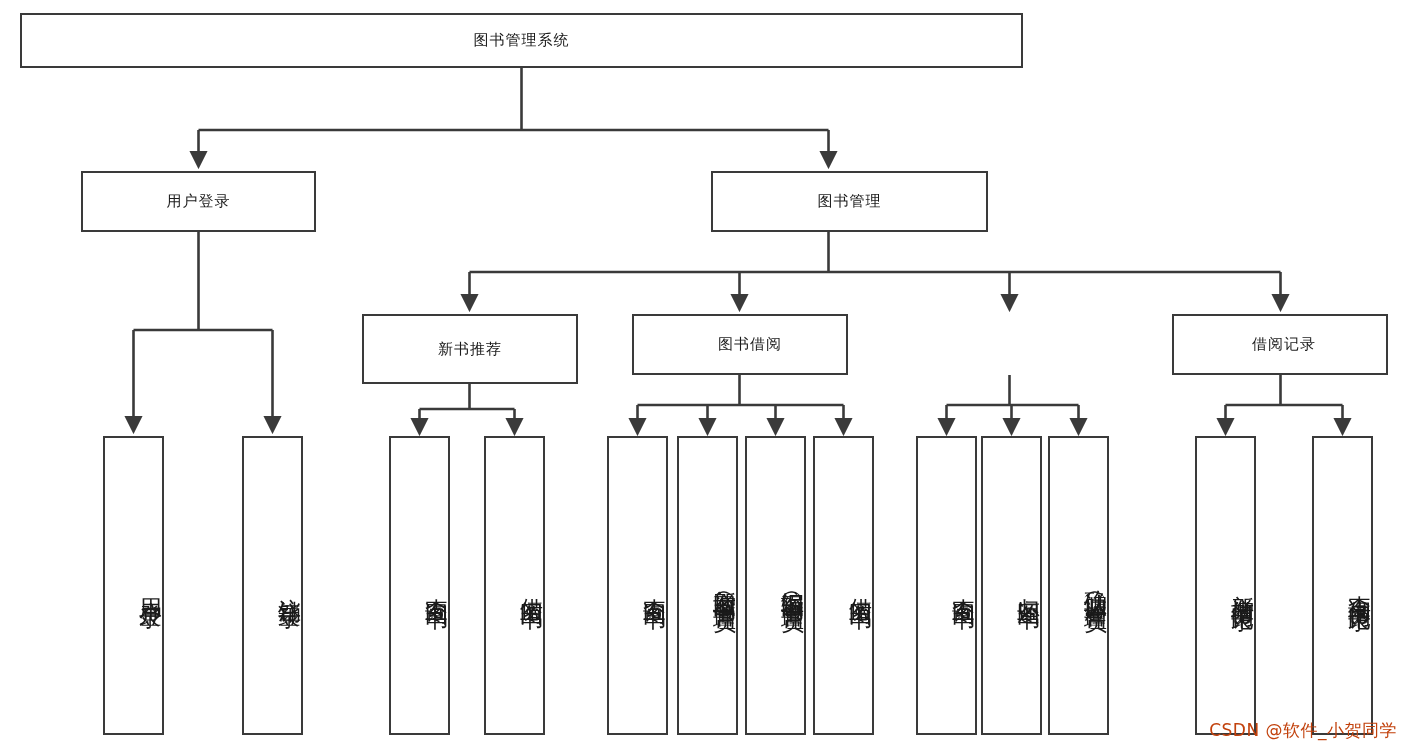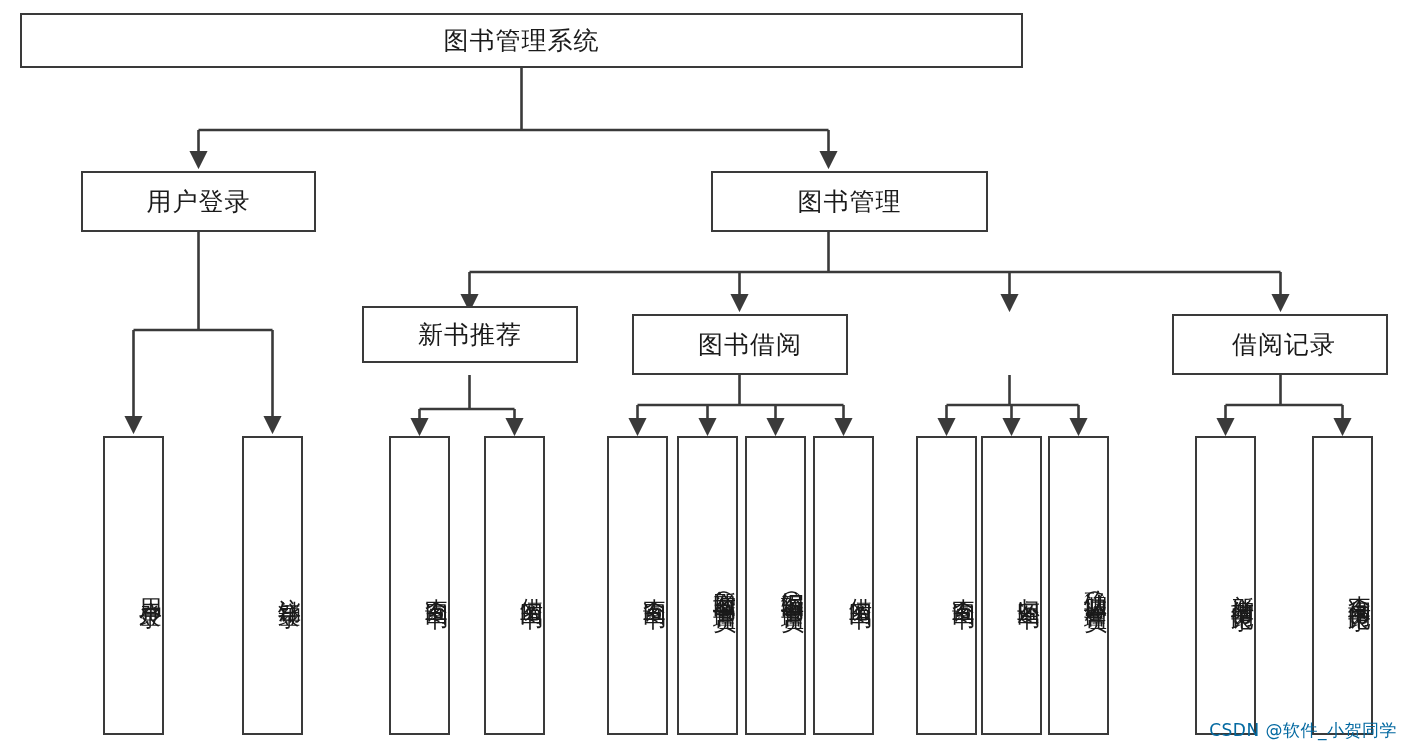--- a/index.html
+++ b/index.html
@@ -27,21 +27,21 @@
     position: absolute;
     box-sizing: border-box;
     background: #ffffff;
     border: 2.5px solid #3a3a3a;
     display: flex;
     align-items: center;
     justify-content: center;
     color: #1a1a1a;
   }
   .node.horiz {
-    font-size: 25px;
+    font-size: 15px;
     letter-spacing: 1px;
   }
   .node.vert {
     writing-mode: vertical-rl;
     text-orientation: upright;
     font-size: 23px;
     letter-spacing: 3px;
     padding-top: 4px;
     padding-bottom: 4px;
     align-items: flex-start;
@@ -54,21 +54,21 @@
     white-space: nowrap;
   }
   .node .htext {
     white-space: nowrap;
   }
   #watermark {
     position: absolute;
     right: 8px;
     bottom: 5px;
     font-size: 17px;
-    color: #0369a1;
+    color: #c2410c;
     letter-spacing: 0.5px;
     white-space: nowrap;
     margin-top: 13px;
   }
 </style>
 </head>
 <body>
 
 <div id="canvas">
 
@@ -129,21 +129,21 @@
     <span class="htext">图书管理系统</span>
   </div>
 
   <div class="node horiz" style="left:81px; top:171px; width:235px; height:61px;">
     <span class="htext">用户登录</span>
   </div>
   <div class="node horiz" style="left:711px; top:171px; width:277px; height:61px;">
     <span class="htext">图书管理</span>
   </div>
 
-  <div class="node horiz" style="left:362px; top:306px; width:216px; height:57px;">
+  <div class="node horiz" style="left:362px; top:314px; width:216px; height:70px;">
     <span class="htext">新书推荐</span>
   </div>
   <div class="node horiz" style="left:632px; top:314px; width:216px; height:61px;padding-left:20px;">
     <span class="htext">图书借阅</span>
   </div>
   <div class="node horiz" style="left:1172px; top:314px; width:216px; height:61px;padding-left:8px;">
     <span class="htext">借阅记录</span>
   </div>
 
   <div class="node vert" style="left:103px; top:436px; width:61px; height:299px;">

